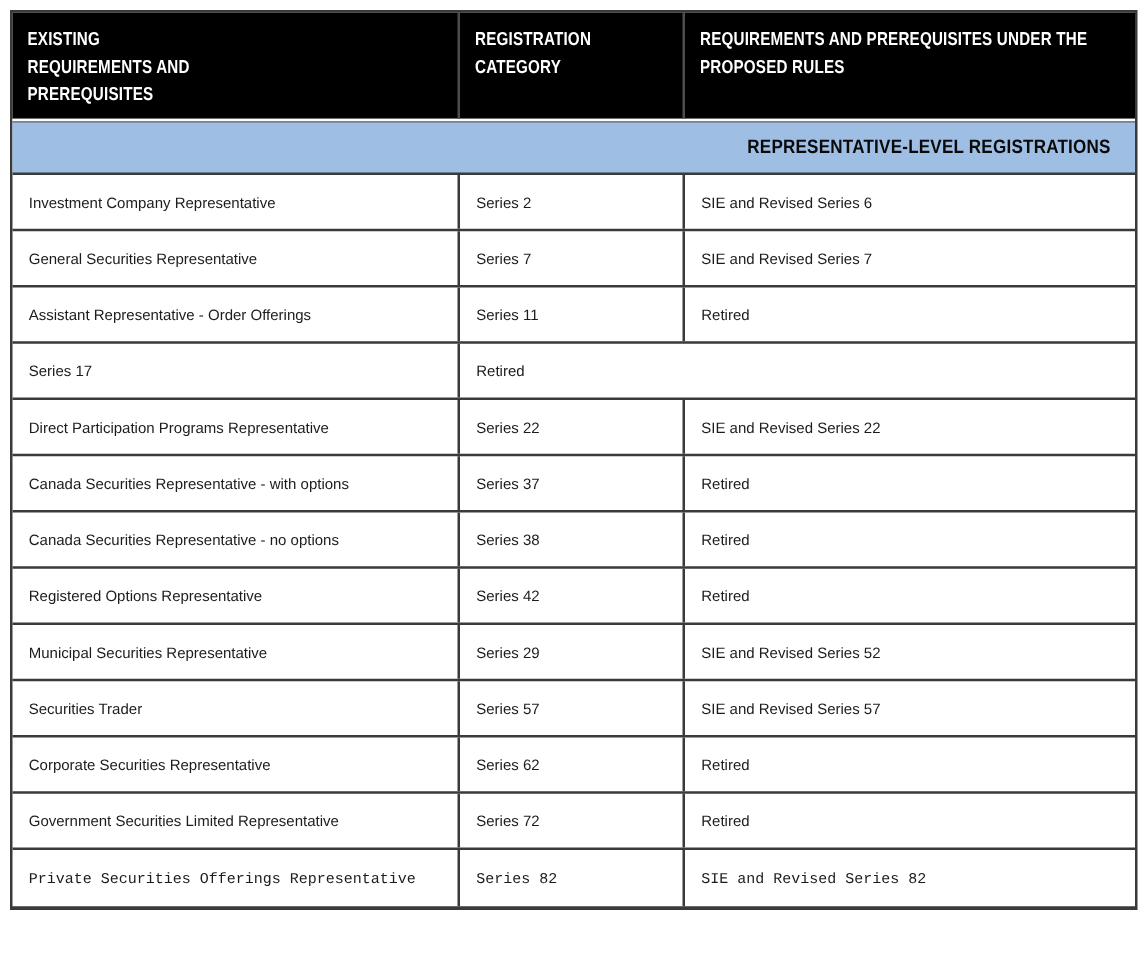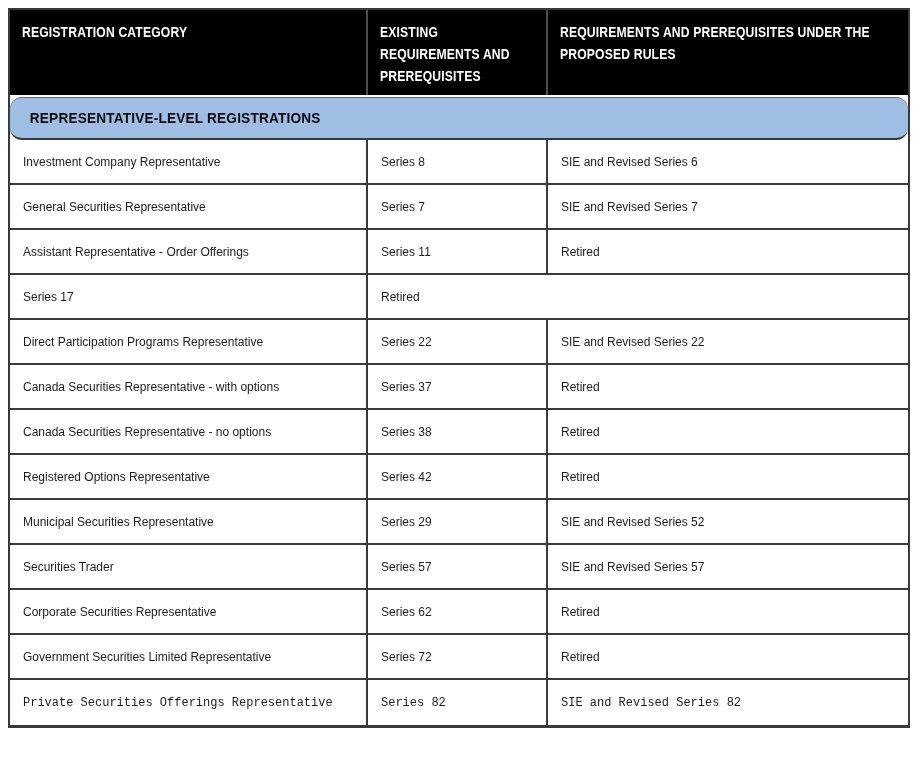--- a/index.html
+++ b/index.html
@@ -50,21 +50,21 @@
     transform-origin:0 0;
   }
   
   .gap{height:2px;background:#fff;}
   
   .section{
     height:43px;
     background:var(--section-bg);
     border-top:1px solid #666;
     border-bottom:2px solid var(--border);
-    display:flex;align-items:center;justify-content:flex-start;border-radius:12px;
+    display:flex;align-items:center;justify-content:flex-end;
   }
   .section-label{
     font-weight:bold;
     font-size:15.5px;
     color:#0a0a0a;
     letter-spacing:.2px;
     transform:scaleX(.88);
   }
   
   .tr{
@@ -86,46 +86,46 @@
   .td:last-child{border-right:none;}
 </style>
 </head>
 <body>
 
 <div class="page">
   <div class="reg-table">
 
     <div class="thead">
       <div class="th">
-        <span class="hd">REGISTRATION CATEGORY</span>
-      </div>
-      <div class="th">
         <span class="hd">EXISTING
 REQUIREMENTS AND
 PREREQUISITES</span>
       </div>
       <div class="th">
+        <span class="hd">REGISTRATION CATEGORY</span>
+      </div>
+      <div class="th">
         <span class="hd">REQUIREMENTS AND PREREQUISITES UNDER THE
 PROPOSED RULES</span>
       </div>
     </div>
 
     <div class="gap"></div>
 
     <div class="section">
       <span class="section-label">REPRESENTATIVE-LEVEL REGISTRATIONS</span>
     </div>
 
     <div class="tbody">
   <div class="tr">
     <div class="td">
       <span>Investment Company Representative</span>
     </div>
     <div class="td">
-      <span>Series 8</span>
+      <span>Series 2</span>
     </div>
     <div class="td">
       <span>SIE and Revised Series 6</span>
     </div>
   </div>
 
   <div class="tr">
     <div class="td">
       <span>General Securities Representative</span>
     </div>

